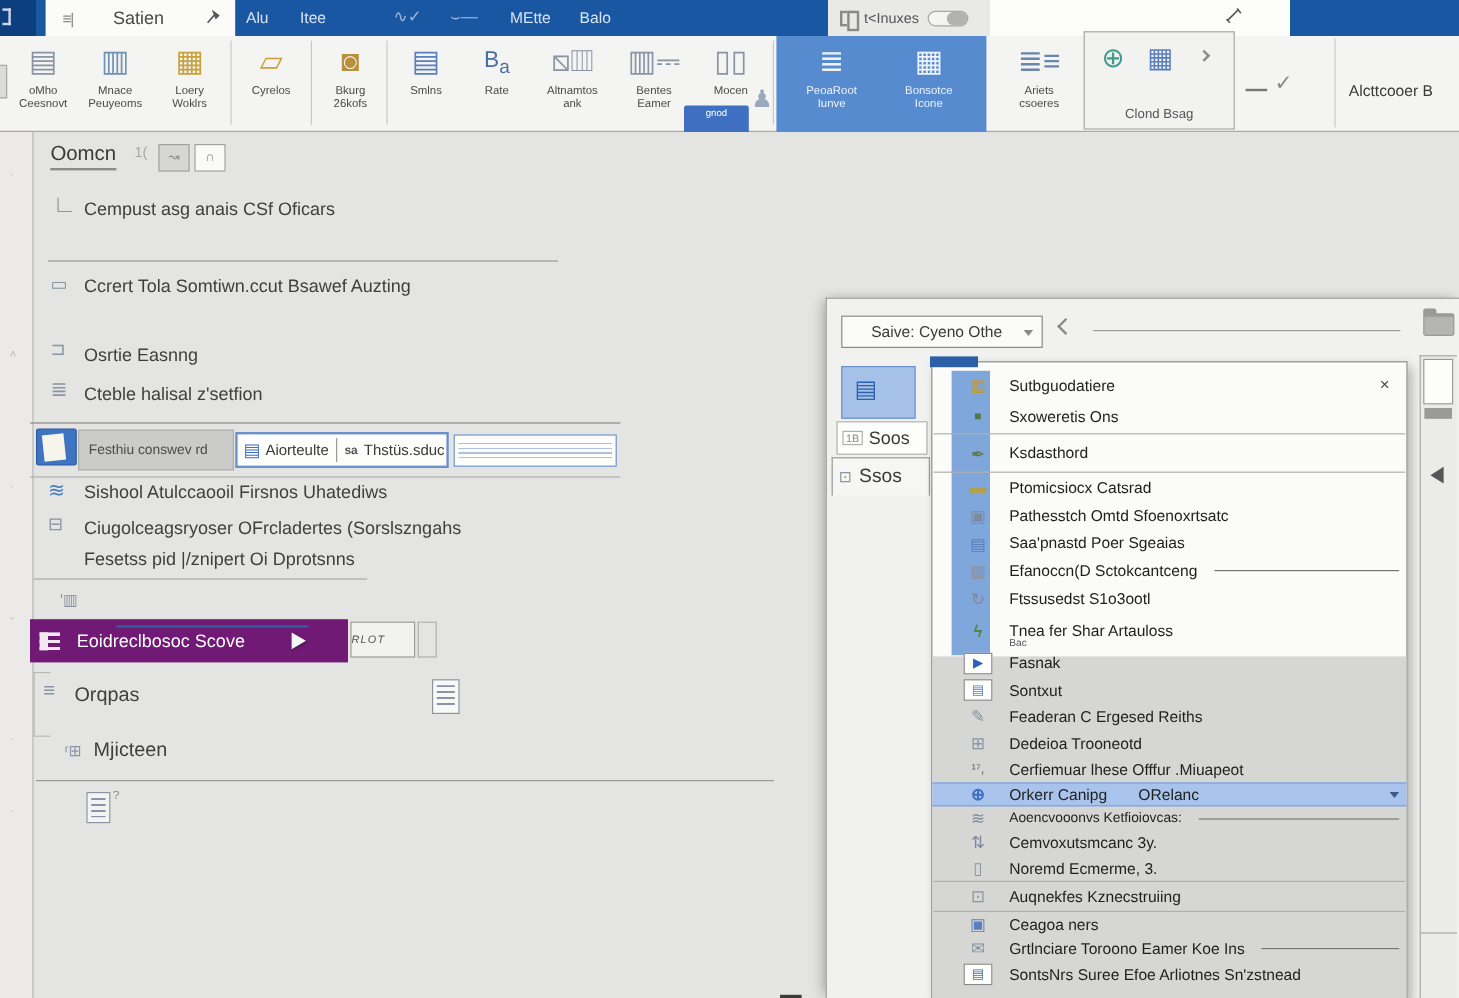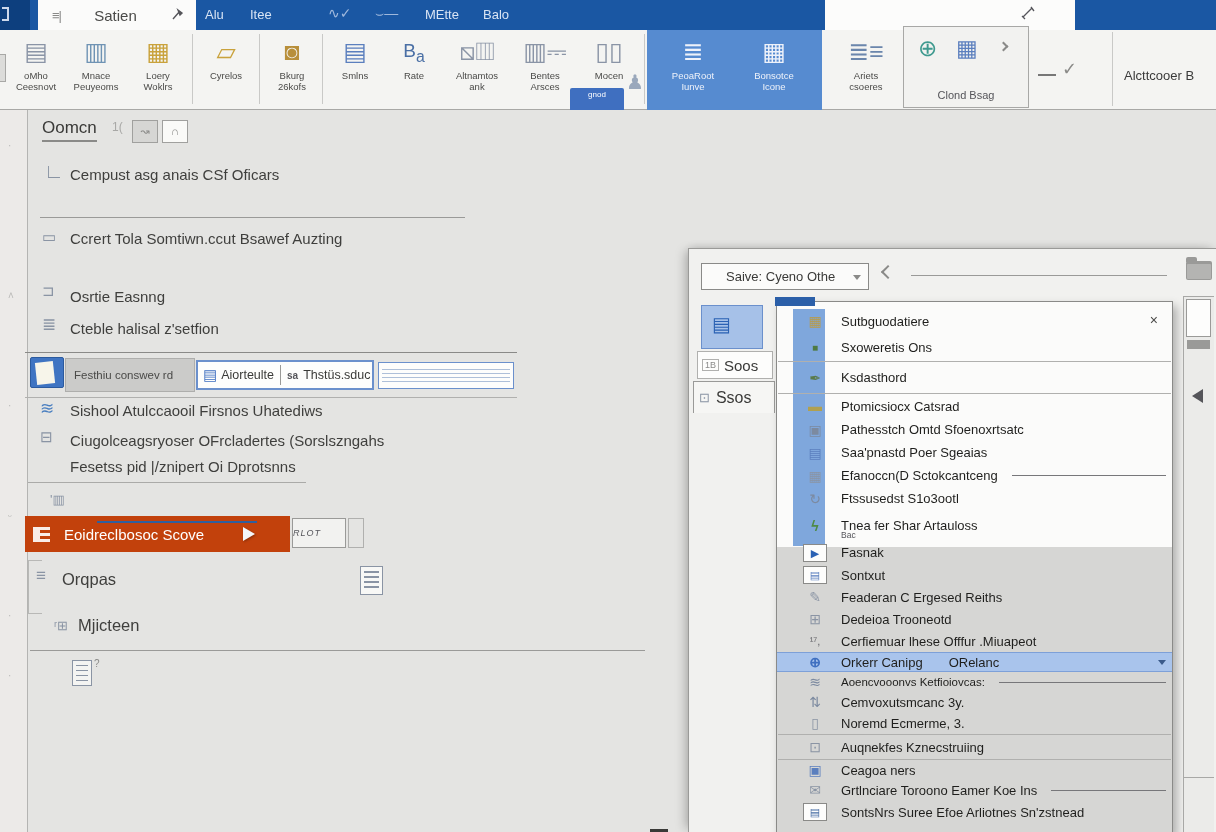--- a/index.html
+++ b/index.html
@@ -64,21 +64,21 @@
   .fieldlabel { position:absolute; left:40px; top:5px; width:130px; height:34px; background:#cbcbc9; border:1px solid #aeaeac; font-size:11.5px; color:#4a4a48; line-height:32px; padding-left:8px; white-space:nowrap; overflow:hidden; }
   .fieldbox { position:absolute; left:171px; top:7px; width:178px; height:30px; background:#fdfdfc; border:2px solid #6b90cc; display:flex; align-items:center; }
   .fieldbox .fico { color:#3f6fc0; font-size:15px; margin:0 4px 0 5px; }
   .fieldbox .fbtn { font-size:12.5px; color:#3a3a38; }
   .fieldbox .fsep { width:1px; height:20px; background:#9a9a98; margin:0 6px; }
   .fieldbox .fsup { font-size:10px; color:#55555a; margin-right:5px;font-weight:bold; }
   .fieldbox .fval { font-size:12.5px; color:#3a3a38; white-space:nowrap; overflow:hidden; }
   .dotfield { position:absolute; left:353px; top:9px; width:136px; height:27px; border:1.5px solid #6b90cc; background:#fdfdfc; padding:3px; }
   .dotfield i { display:block; width:100%; height:100%; background:repeating-linear-gradient(to bottom, transparent 0 3px, #9ab0d0 3px 4px); opacity:.8; }
 
-  .bluebar { position:absolute; left:25px; top:406px; width:265px; height:36px; background:#c2410c; display:flex; align-items:center; }
+  .bluebar { position:absolute; left:25px; top:406px; width:265px; height:36px; background:#701a75; display:flex; align-items:center; }
   .bluebar::before { content:""; position:absolute; left:72px; top:5px; width:160px; height:0; border-top:2px solid #2f5f9f; }
   .bb-grid { width:17px; height:15px; margin-left:8px; background:linear-gradient(#fff,#fff) left/7px 100% no-repeat, repeating-linear-gradient(to bottom, #fff 0 3px, transparent 3px 6px); opacity:.9; }
   .bb-label { color:#fff; font-size:15px; margin-left:14px; }
   .bb-arrow { position:absolute; left:218px; width:0; height:0; border-left:12px solid #f4f6fa; border-top:7px solid transparent; border-bottom:7px solid transparent; filter:drop-shadow(1px 1px 1px rgba(0,0,0,.3)); }
   .rlotbtn { position:absolute; left:292px; top:408px; width:54px; height:30px; background:#f2f2f0; border:1px solid #9a9a98; font-size:9px; letter-spacing:1px; color:#55555a; text-align:left; line-height:28px;font-style:italic; }
   .rlotghost { position:absolute; left:348px; top:408px; width:16px; height:30px; border:1px solid #b0b0ae; }
 
   .bracket { position:absolute; left:28px; top:450px; width:14px; height:54px; border-left:1.5px solid #b8b8b6; border-top:1.5px solid #b8b8b6; border-bottom:1.5px solid #b8b8b6; }
   .docico { position:absolute; left:360px; top:456px; width:23px; height:29px; border:1.5px solid #8a94a4; background:#f8f8f6; padding:4px 3px; }
   .docico i { display:block; width:100%; height:100%; background:repeating-linear-gradient(to bottom, #8a94a4 0 1.5px, transparent 1.5px 5px); }
@@ -142,20 +142,25 @@
       <svg width="14" height="14" viewBox="0 0 14 14">
           <path d="M3 11 L10 3 M8 2 L12 5 L10 7 Z" stroke="#55555a" stroke-width="1.4" fill="#55555a"></path>
         </svg>
     </div>
     <span class="tb-menu" style="left:205px">Alu</span>
     <span class="tb-menu" style="left:250px">Itee</span>
     <span class="tb-glyph" style="left:328px">∿✓</span>
     <span class="tb-glyph" style="left:375px">⌣—</span>
     <span class="tb-menu" style="left:425px">MEtte</span>
     <span class="tb-menu" style="left:483px">Balo</span>
+    <div class="tb-toggleblock">
+      <span class="winicon"></span>
+      <span class="tb-togglelabel">t&lt;Inuxes</span>
+      <span class="switch"></span>
+    </div>
     <div class="tb-white">
       <svg width="16" height="16" viewBox="0 0 16 16">
           <path d="M13 3 L4 12 M12 2 L15 6 M3 11 L6 14" stroke="#55555a" stroke-width="1.3" fill="none"></path>
         </svg>
     </div>
     <div class="tb-rightblue"></div>
   </div>
 
   <div class="ribbon">
     <div class="rsliver"></div>
@@ -199,21 +204,21 @@
       <span class="rlabel"></span>
     </div>
     <div class="ritem" style="left:444px;width:66px">
       <span class="ricon" style="color:#8a94a6">⧅▥</span>
       <span class="rlabel">Altnamtos</span>
       <span class="rlabel">ank</span>
     </div>
     <div class="ritem" style="left:514px;width:62px">
       <span class="ricon" style="color:#8a94a6">▥⎓</span>
       <span class="rlabel">Bentes</span>
-      <span class="rlabel">Arsces</span>
+      <span class="rlabel">Eamer</span>
     </div>
     <div class="ritem" style="left:578px;width:62px">
       <span class="ricon" style="color:#8a94a6">▯▯</span>
       <span class="rlabel">Mocen</span>
       <span class="rlabel"></span>
     </div>
     <div class="rbadge">gnod</div>
     <span class="rperson">♟</span>
     <div class="rdiv" style="left:644px"></div>
 

